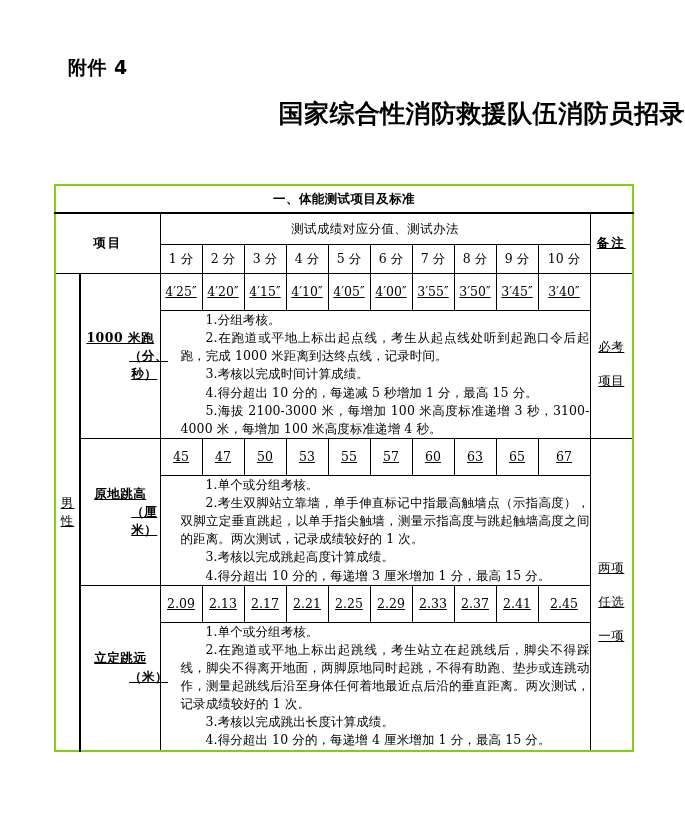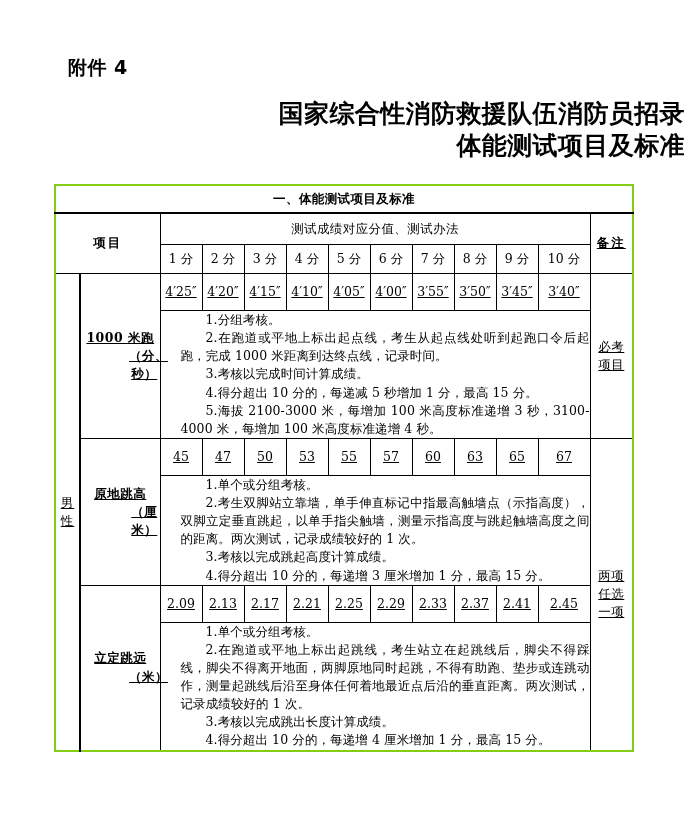--- a/index.html
+++ b/index.html
@@ -114,21 +114,21 @@
     font-weight: bold;
     line-height: 1.5;
     letter-spacing: 0.5px;
   }
   .event-cell .sub { display: block; padding-left: 48px; }
   .remark-cell {
     font-size: 12.5px;
     line-height: 1.7;
     letter-spacing: 0.5px;
   }
-  .remark-cell .rl { display: block; }
+  .remark-cell .rl { display: block; margin-top: 16px; }
 
   .desc-cell {
     text-align: left;
     padding: 7px 9px 9px 9px;
     font-size: 12px;
     line-height: 1.62;
     letter-spacing: 0.1px;
   }
   .desc-cell p {
     margin: 0;
@@ -141,21 +141,20 @@
 </style>
 </head>
 <body>
 
 <div class="page">
 
   <div class="attachment-label">附件 4</div>
 
   <div class="doc-title">
     <span>国家综合性消防救援队伍消防员招录</span>
-    <span class="line2">体能测试项目及标准</span>
   </div>
 
   <div class="table-wrap">
     <table class="spec">
       <colgroup>
         <col style="width:25px">
         <col style="width:80px">
         <col style="width:42px">
         <col style="width:42px">
         <col style="width:42px">

